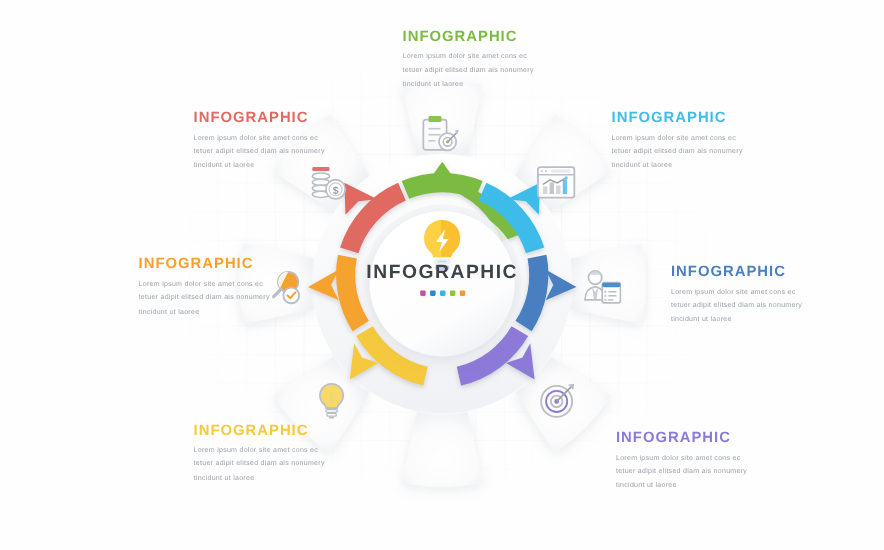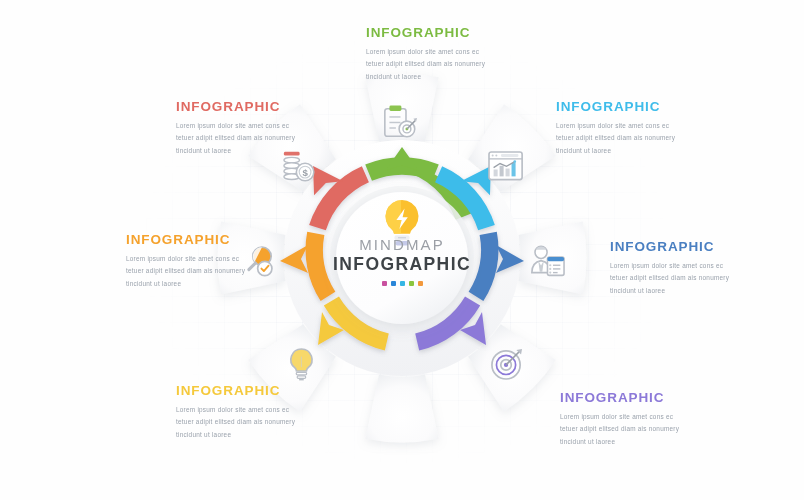--- a/index.html
+++ b/index.html
@@ -253,21 +253,20 @@
       <path d="M20 0 a16.5 16.5 0 0 1 10.4 29.3 q-2.2 1.8 -2.4 4.5 h-16 q-0.2 -2.7 -2.4 -4.5 A16.5 16.5 0 0 1 20 0 z" fill="#fbc02d"></path>
       <path d="M20 0 a16.5 16.5 0 0 0 -10.4 29.3 q2.2 1.8 2.4 4.5 h7 V0 z" fill="#ffd54f" opacity=".75"></path>
       <path d="M22.6 8.5 l-8.2 11.4 h5.2 l-2.2 9.1 l8.4 -11.8 h-5.2 z" fill="#ffffff"></path>
       <rect x="12.4" y="35.2" width="15.2" height="5" rx="2.3" fill="#eeeff3"></rect>
       <rect x="13.4" y="41" width="13.2" height="4.6" rx="2.1" fill="#c5cae9"></rect>
       <line x1="16" y1="37.7" x2="24" y2="37.7" stroke="#cfd3dd" stroke-width="1.3"></line>
     </g>
   </svg>
 
   <div id="hub-text">
-    <div id="hub-mindmap">MINDMAP</div>
     <div id="hub-info">INFOGRAPHIC</div>
     <div id="hub-dots">
         <i style="background: rgb(200, 81, 159);"></i>
         <i style="background: rgb(42, 134, 216);"></i>
         <i style="background: rgb(54, 182, 228);"></i>
         <i style="background: rgb(140, 198, 63);"></i>
         <i style="background: rgb(242, 153, 61);"></i>
       </div>
   </div>
 

